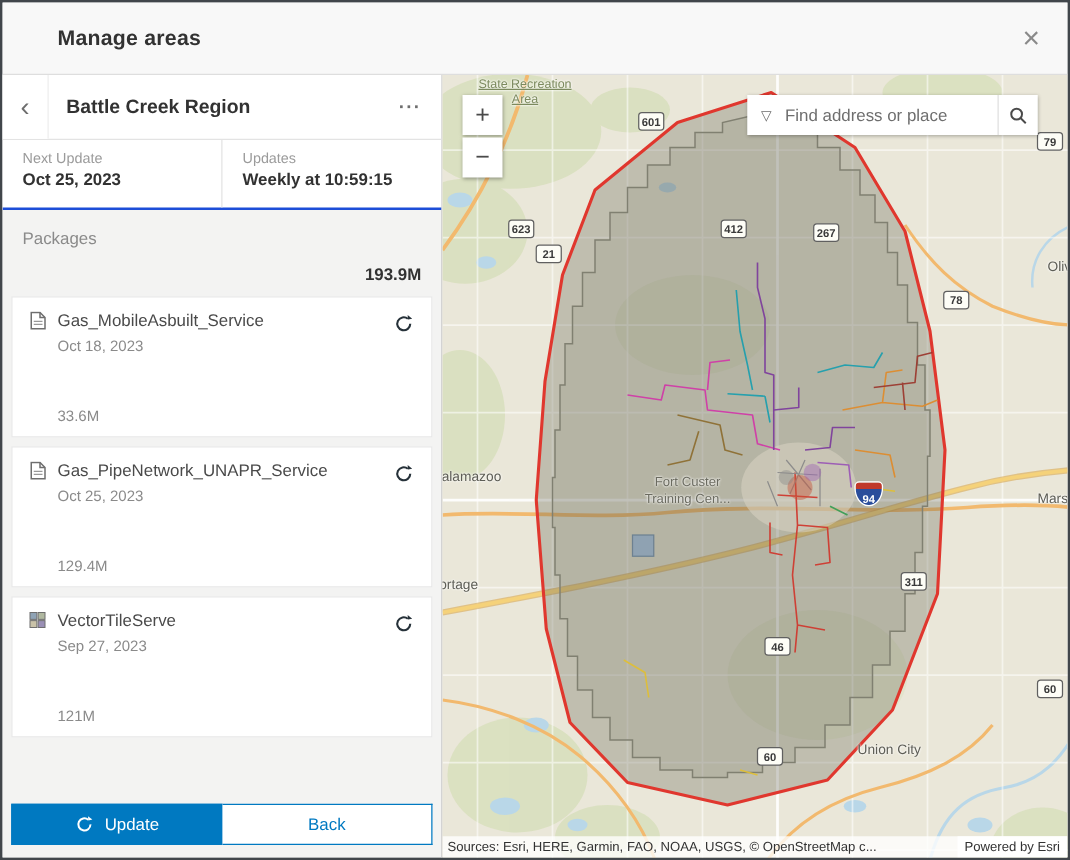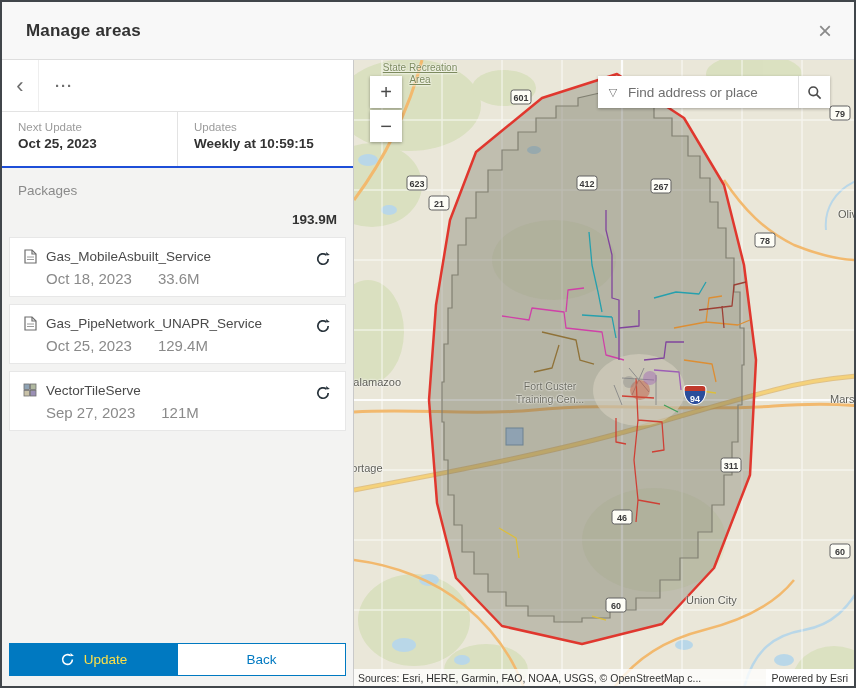--- a/index.html
+++ b/index.html
@@ -1,20 +1,20 @@
 <!DOCTYPE html>
 <html><head>
 <meta charset="utf-8">
 <style>
   * { box-sizing: border-box; margin: 0; padding: 0; }
   html,body { width: 856px; height: 688px; font-family: "Liberation Sans","DejaVu Sans",sans-serif; }
   .frame { width: 856px; height: 688px; border: 2px solid #41464b; background:#fff; display:flex; flex-direction:column; overflow:hidden; }
 
   
-  .dlg-header { height:58px; flex:0 0 58px; background:#f8f8f8; border-bottom:1px solid #dedede; display:flex; align-items:center; padding:0 22px 0 24px; }
+  .dlg-header { height:58px; flex:0 0 58px; background:#f8f8f8; border-bottom:1px solid #dedede; display:flex; align-items:center; padding:0 22px 0 44px; }
   .dlg-title { font-size:17px; font-weight:700; color:#323232; letter-spacing:.2px; }
   .dlg-close { margin-left:auto; background:none; border:none; font-size:24px; line-height:1; color:#8a8a8a; cursor:pointer; font-weight:300; }
 
   .content { flex:1; display:flex; min-height:0; }
 
   
   .panel { width:352px; flex:0 0 352px; background:#f3f3f2; border-right:1px solid #c9c9c9; position:relative; display:flex; flex-direction:column; }
   .panel-header { background:#fff; height:52px; flex:0 0 52px; display:flex; align-items:center; border-bottom:1px solid #e3e3e3; }
   .back-chev { width:37px; height:100%; border:none; border-right:1px solid #eee; background:#fff; font-size:22px; color:#6e6e6e; cursor:pointer; line-height:1; }
   .area-name { flex:1; padding-left:14px; font-size:15.5px; font-weight:700; color:#323232; }
@@ -27,25 +27,25 @@
   .info-value { font-size:13.5px; font-weight:700; color:#323232; }
 
   .pkg-section { flex:1; overflow:hidden; }
   .pkg-label { font-size:13.5px; color:#8a8a8a; margin:15px 16px 0 16px; }
   .total-size { font-size:13.5px; font-weight:700; color:#323232; text-align:right; margin:14px 16px 10px 16px; }
 
   .card { background:#fff; border:1px solid #e7e7e7; margin:0 7px 7px 7px; padding:10px 12px 9px 12px; position:relative; }
   .card-top { display:flex; align-items:center; gap:8px; }
   .pkg-name { font-size:13.5px; color:#4a4a4a; }
   .refresh-btn { position:absolute; right:12px; top:11px; border:none; background:none; color:#27323a; cursor:pointer; padding:2px; }
-  .card-sub { margin:6px 0 0 24px; display:flex; gap:26px; font-size:15px; color:#8a8a8a; }
+  .card-sub { margin:6px 0 0 24px; display:flex; gap:42px; font-size:12px; color:#8a8a8a;flex-direction:column; }
   .icon-box { width:16px; height:16px; display:inline-flex; align-items:center; justify-content:center; color:#6e6e6e; flex:0 0 16px; }
 
   .footer-btns { position:absolute; bottom:10px; left:7px; right:7px; display:flex; }
-  .update-btn { flex:1; height:33px; background:#0079c1; color:#fde047; border:1px solid #0079c1; font-size:13.5px; display:flex; align-items:center; justify-content:center; gap:9px; cursor:pointer; font-family:inherit; }
+  .update-btn { flex:1; height:33px; background:#0079c1; color:#ffffff; border:1px solid #0079c1; font-size:13.5px; display:flex; align-items:center; justify-content:center; gap:9px; cursor:pointer; font-family:inherit; }
   .back-btn { flex:1; height:33px; background:#fff; color:#0079c1; border:1px solid #0079c1; border-left:none; font-size:13.5px; cursor:pointer; font-family:inherit; }
 
   
   .map { flex:1; position:relative; overflow:hidden; background:#eae7d9; }
   .map svg.basemap { position:absolute; inset:0; }
 
   .zoom-ctl { position:absolute; top:16px; left:16px; width:32px; display:flex; flex-direction:column; gap:2px; z-index:5; }
   .zoom-btn { width:32px; height:32px; background:#fff; border:none; box-shadow:0 1px 3px rgba(0,0,0,.35); font-size:20px; color:#4a4a4a; cursor:pointer; line-height:1; }
 
   .search-box { position:absolute; top:16px; right:24px; height:32px; width:232px; background:#fff; box-shadow:0 1px 3px rgba(0,0,0,.3); display:flex; align-items:stretch; z-index:5; }
@@ -73,20 +73,21 @@
     <span class="dlg-title">Manage areas</span>
     <button class="dlg-close">×</button>
   </header>
 
   <div class="content">
 
     <aside class="panel">
 
       <div class="panel-header">
         <button class="back-chev">‹</button>
+        <div class="area-name">Battle Creek Region</div>
         <button class="menu-dots">···</button>
       </div>
 
       <div class="info-row">
         <div class="info-cell">
           <div class="info-label">Next Update</div>
           <div class="info-value">Oct 25, 2023</div>
         </div>
         <div class="info-cell">
           <div class="info-label">Updates</div>

